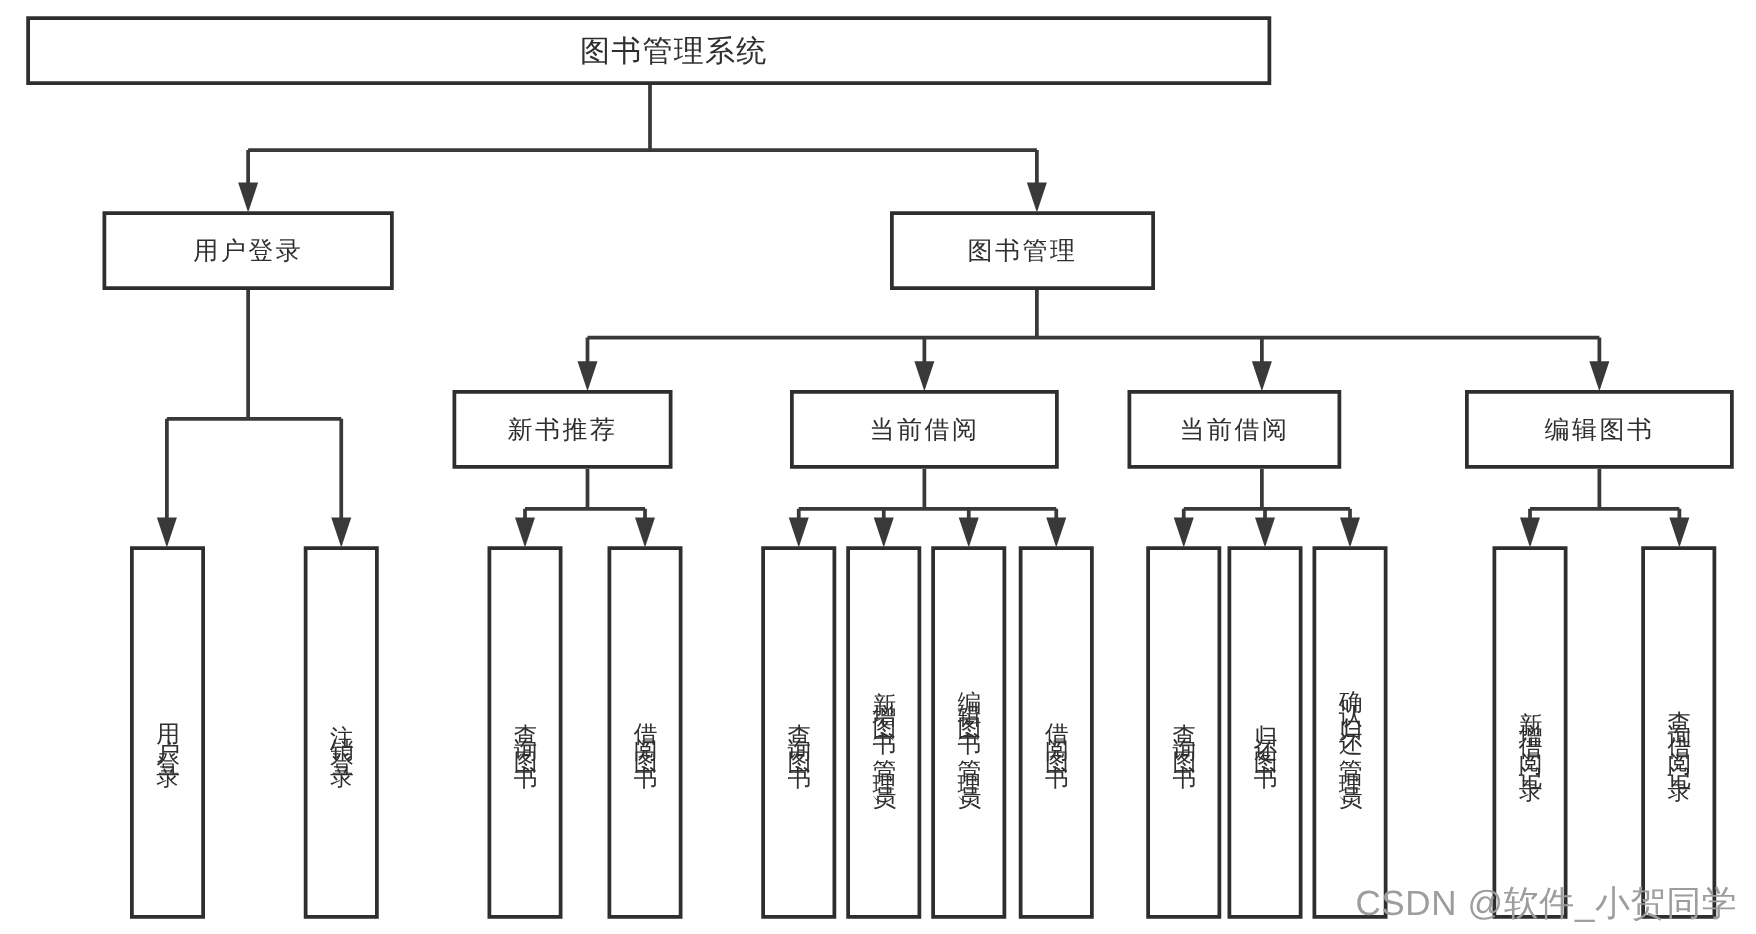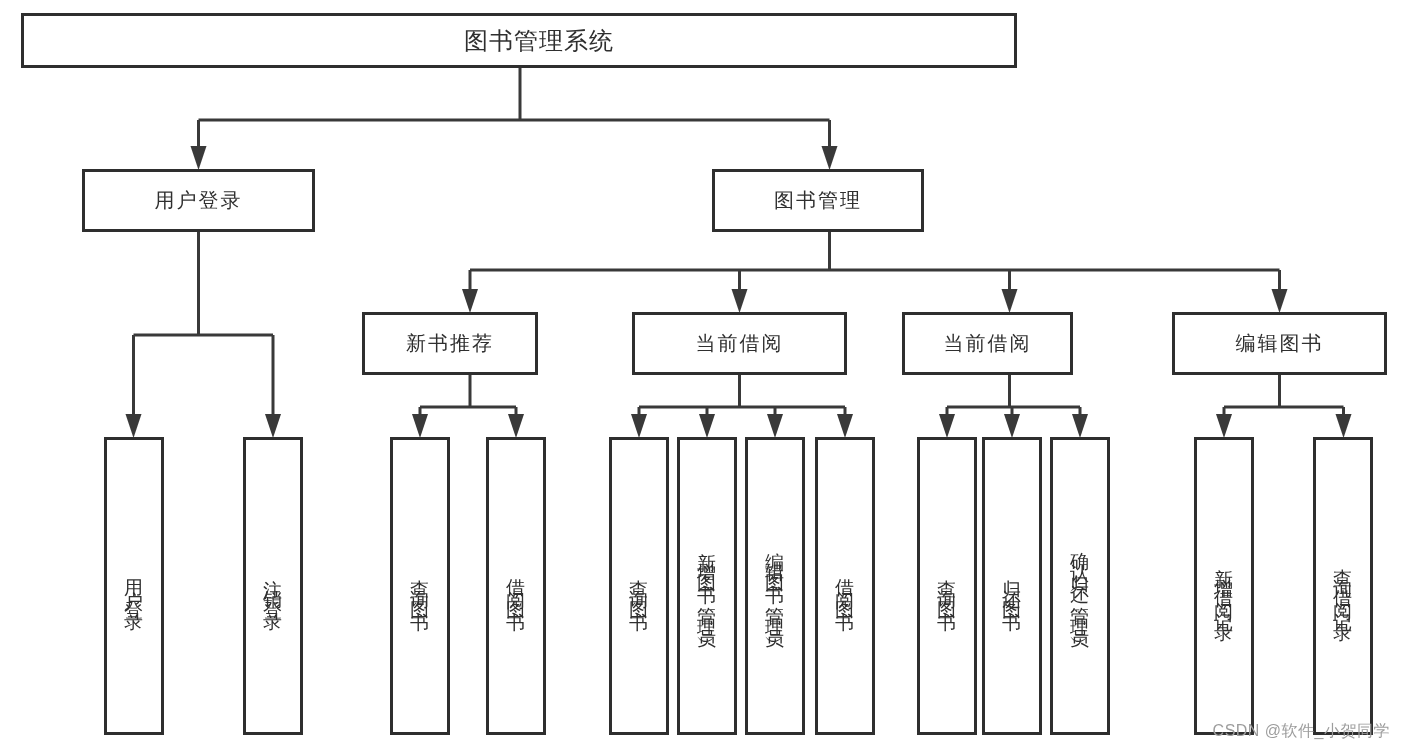--- a/index.html
+++ b/index.html
@@ -17,21 +17,21 @@
   .hlabel{font-size:20px;letter-spacing:2px;white-space:nowrap;}
   .root-box .hlabel{font-size:24px;letter-spacing:1px;margin-left:40px;}
   .leaf{top:437px;width:60px;height:298px;}
   .leaf .vlabel{
     writing-mode:vertical-rl;text-orientation:mixed;
     font-size:19px;letter-spacing:11px;line-height:1;
     max-height:284px;
   }
   .watermark{
     position:absolute;right:15px;bottom:5px;z-index:2;
-    font-size:16px;color:#9d9d9d;letter-spacing:0.5px;white-space:nowrap;
+    font-size:28px;color:#9d9d9d;letter-spacing:0.5px;white-space:nowrap;
   }
 </style>
 </head>
 <body>
 
 <svg id="lines" viewBox="0 0 1405 747" xmlns="http://www.w3.org/2000/svg">
   <defs>
     <path id="ah" d="M-8 -24 L8 -24 L0 0 Z" fill="#393939"></path>
   </defs>
   <g stroke="#393939" stroke-width="3" fill="none">

